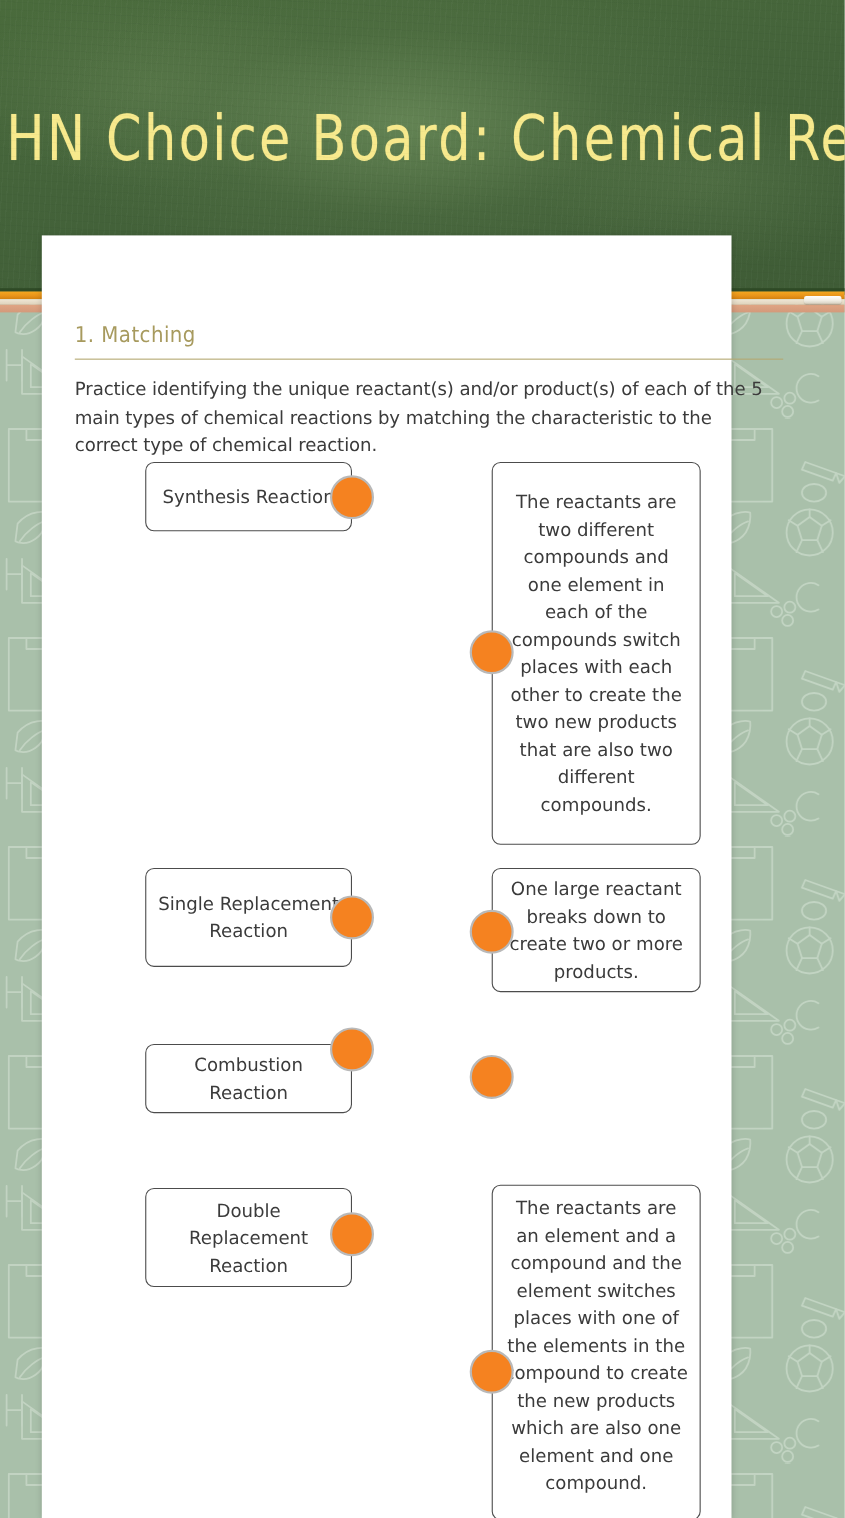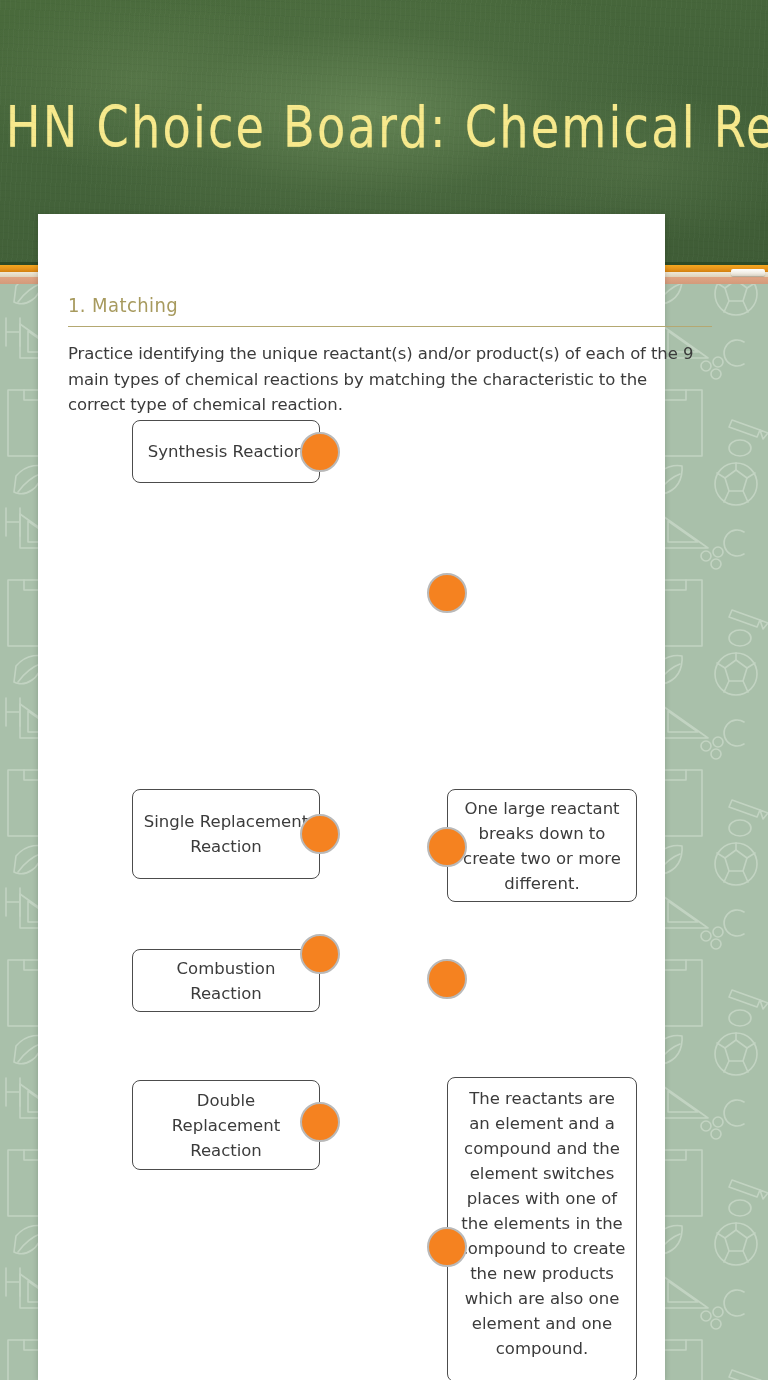--- a/index.html
+++ b/index.html
@@ -231,41 +231,44 @@
     <div class="ledge-band ledge-cream"></div>
     <div class="ledge-band ledge-tan"></div>
   </div>
   <div id="chalk-stick"></div>
 
   <div id="panel">
 
     <div id="section-heading">1. Matching</div>
     <div id="heading-rule"></div>
 
-    <p id="instructions">Practice identifying the unique reactant(s) and/or product(s) of each of the 9 main types of chemical reactions by matching the characteristic to the correct type of chemical reaction.</p>
+    <p id="instructions">Practice identifying the unique reactant(s) and/or product(s) of each of the 5 main types of chemical reactions by matching the characteristic to the correct type of chemical reaction.</p>
 
     <div id="match-area">
 
       <div class="match-row" style="height:355px;">
         <div class="card card-left" style="top:0px; height:63px;">
           <span class="card-text">Synthesis Reaction</span>
         </div>
         <div class="dot dot-left" style="top:12px;"></div>
 
+        <div class="card card-right" style="top:0px; height:348px;">
+          <span class="card-text">The reactants are two different compounds and one element in each of the compounds switch places with each other to create the two new products that are also two different compounds.</span>
+        </div>
         <div class="dot dot-right" style="top:153px;"></div>
       </div>
 
       <div class="match-row" style="height:140px;">
         <div class="card card-left" style="top:14px; height:90px;">
           <span class="card-text">Single Replacement Reaction</span>
         </div>
         <div class="dot dot-left" style="top:39px;"></div>
 
         <div class="card card-right" style="top:14px; height:113px;">
-          <span class="card-text">One large reactant breaks down to create two or more different.</span>
+          <span class="card-text">One large reactant breaks down to create two or more products.</span>
         </div>
         <div class="dot dot-right" style="top:52px;"></div>
       </div>
 
       <div class="match-row" style="height:155px;">
         <div class="card card-left" style="top:8px; height:63px;margin-top:26px;">
           <span class="card-text">Combustion Reaction</span>
         </div>
         <div class="dot dot-left" style="top:19px;"></div>
 

